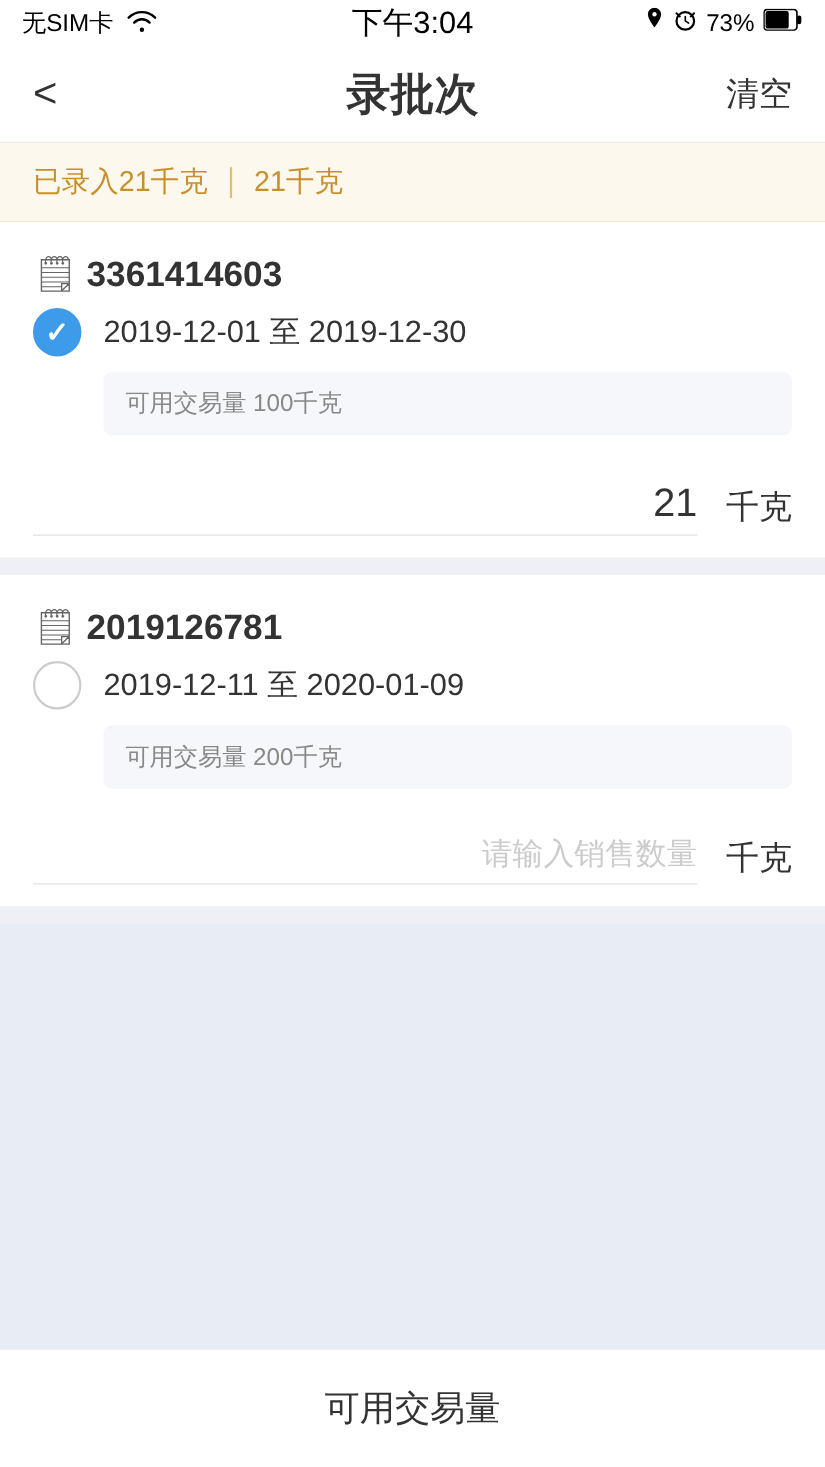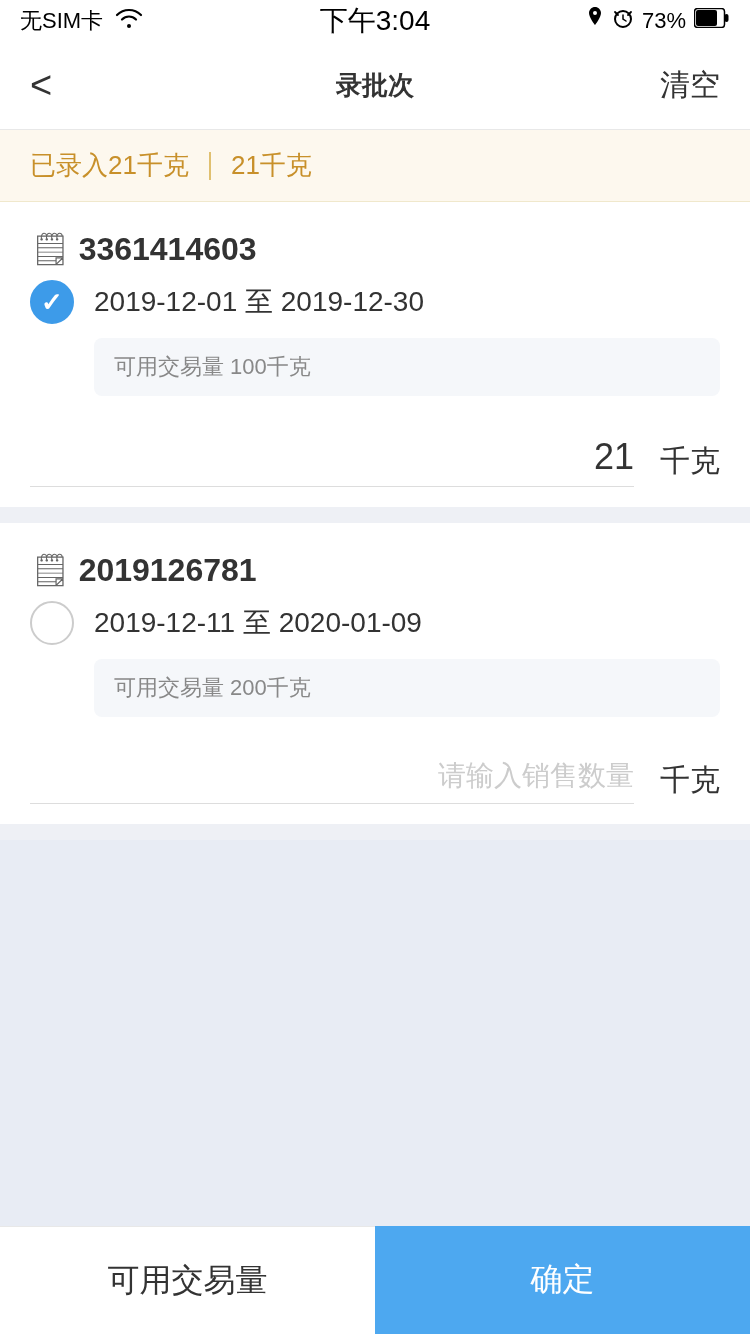--- a/index.html
+++ b/index.html
@@ -20,20 +20,21 @@
       background: #fff;
       display: flex;
       align-items: center;
       justify-content: space-between;
       padding: 0 20px;
       font-size: 24px;
       color: #000;
     }
     .status-bar-left {
       display: flex;
+      align-items: center;
       gap: 12px;
       font-size: 22px;
     }
     .status-bar-center {
       font-size: 28px;
       font-weight: 500;
       position: absolute;
       left: 50%;
       transform: translateX(-50%);
     }
@@ -55,21 +56,21 @@
       padding: 0 30px;
       border-bottom: 1px solid #e8e8e8;
     }
     .nav-back {
       font-size: 38px;
       color: #333;
       cursor: pointer;
       width: 60px;
     }
     .nav-title {
-      font-size: 26px;
+      font-size: 40px;
       font-weight: 600;
       color: #333;
     }
     .nav-clear {
       font-size: 30px;
       color: #333;
       cursor: pointer;
     }
 
     
@@ -323,14 +324,13 @@
     </div>
   </div>
 
   <div class="separator-line"></div>
 
   <div style="height: 500px; background: #e8ecf4;"></div>
 </div>
 
 <div class="bottom-bar">
   <button class="btn-auto">可用交易量</button>
-  <button class="btn-confirm">确定</button>
 </div>
 
 </body></html>

